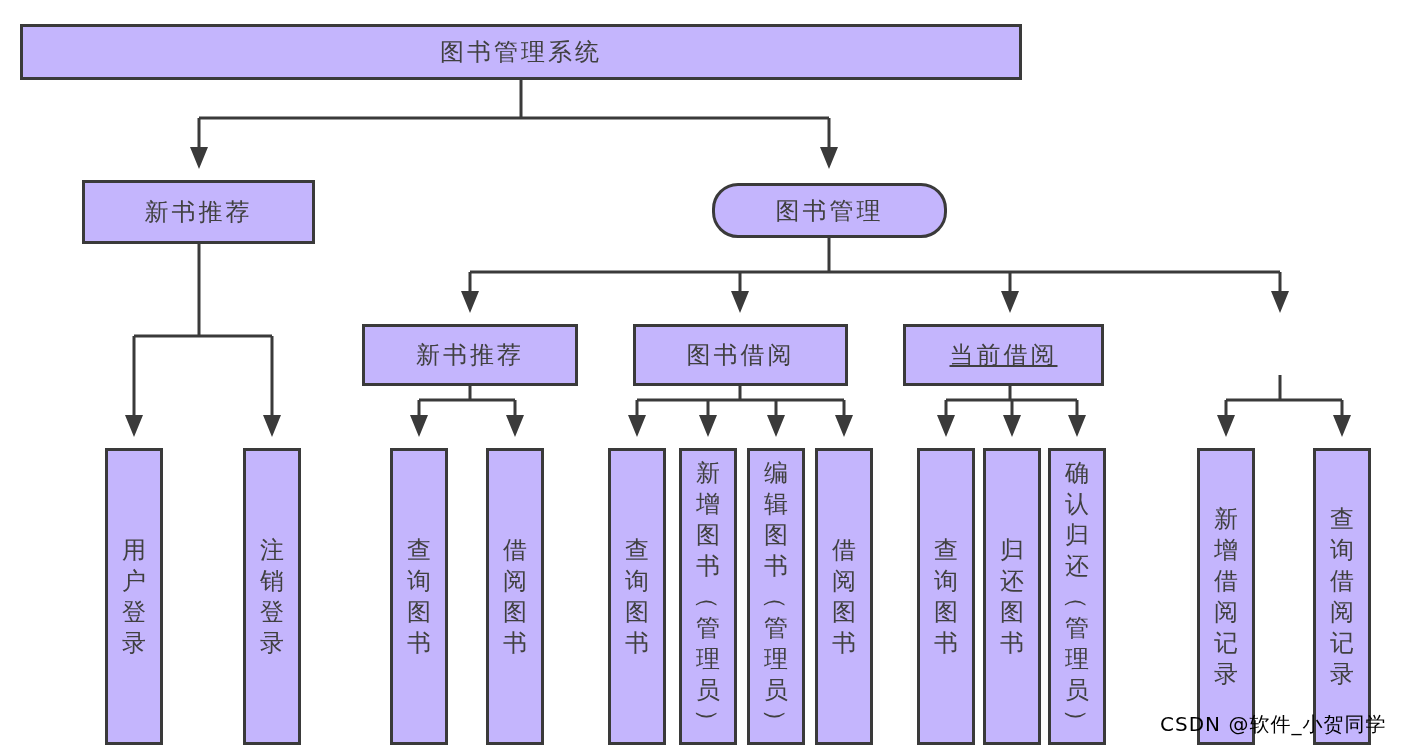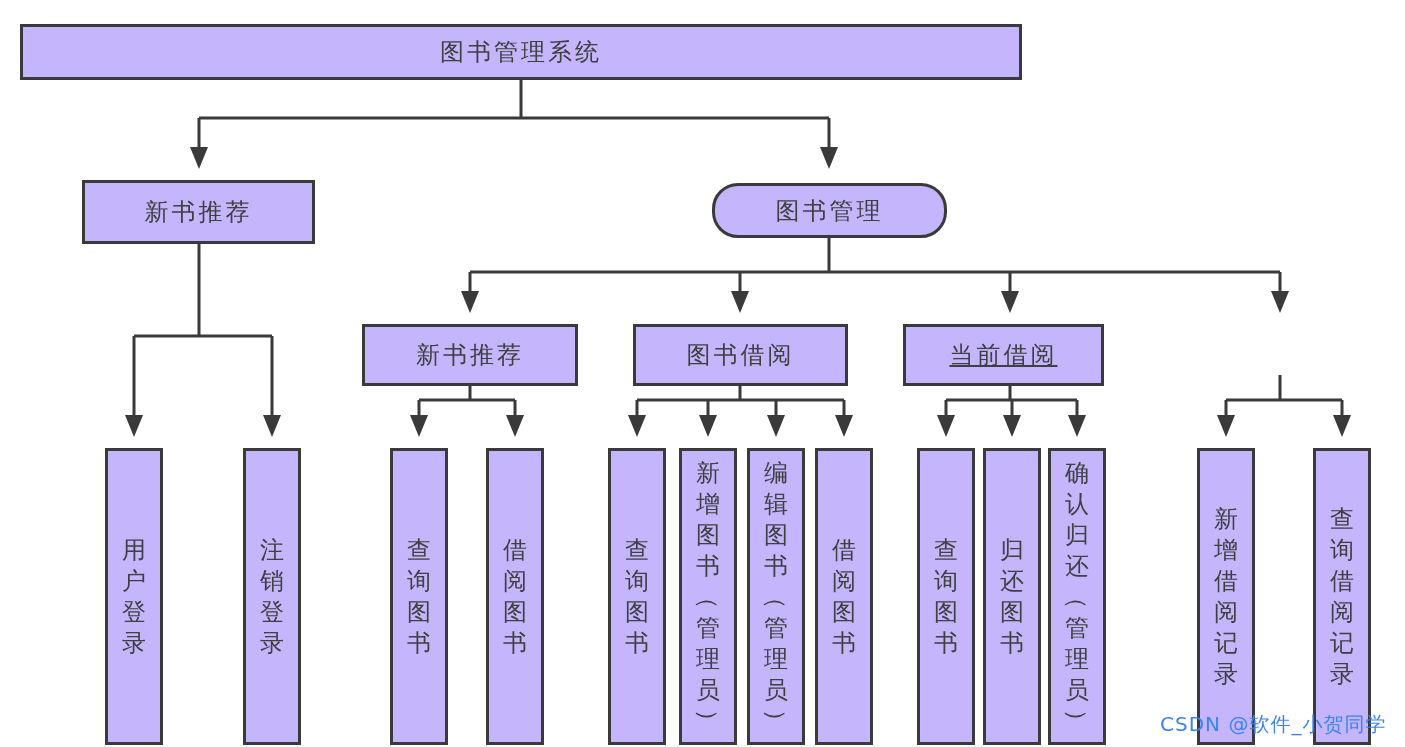--- a/index.html
+++ b/index.html
@@ -62,21 +62,21 @@
     line-height: 1;
   }
   .leaf span { display: block; }
   .leaf span.rot { transform: rotate(90deg); }
   .watermark {
     position: absolute;
     left: 1160px;
     top: 711px;
     font-size: 20px;
     letter-spacing: 1px;
-    color: #3b82f6;
+    color: #000000;
     white-space: nowrap;
     z-index: 5;
   }
 </style>
 </head>
 <body>
 
 <div class="canvas">
 
   <svg class="connectors" viewBox="0 0 1405 747" xmlns="http://www.w3.org/2000/svg">

